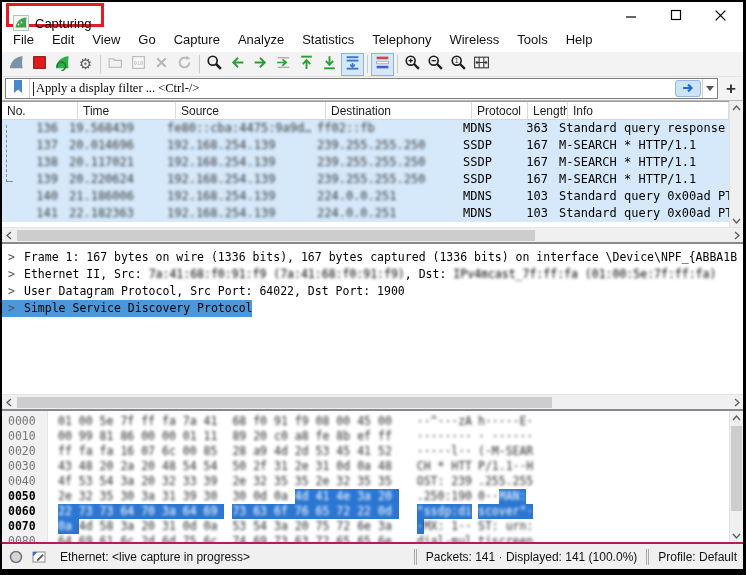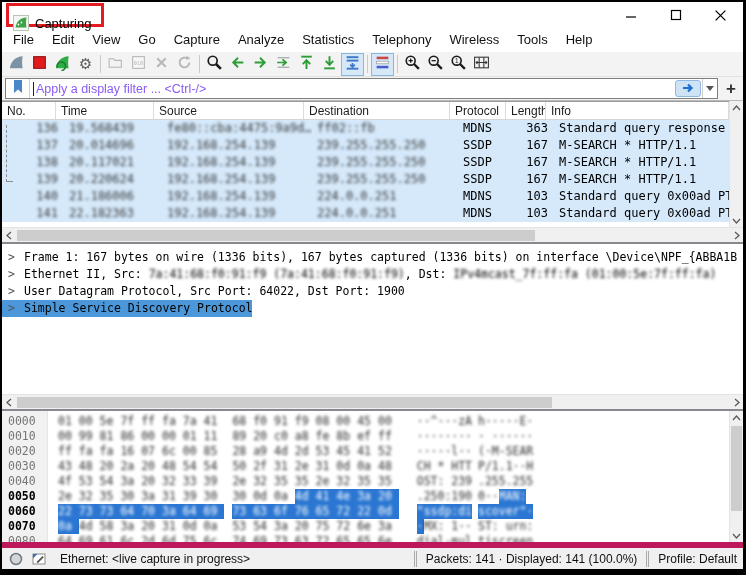--- a/index.html
+++ b/index.html
@@ -25,21 +25,21 @@
   .tbtn{width:23px;height:23px;display:flex;align-items:center;justify-content:center;border:1px solid transparent;flex:none;}
   .tbtn.pressed{background:var(--pressed-bg);border:1px solid #8ab6e0;}
   .tsep{width:1px;height:18px;background:#c9c9c9;margin:0 3px;flex:none;}
   .gearglyph{font-size:15px;color:#5a5a5a;line-height:1;}
 
   
   .filterbar{height:24px;background:#f3f3f3;display:flex;align-items:center;padding:0 3px;gap:4px;flex:none;border-bottom:1px solid #b8b8b8;}
   .filterbox{flex:1;height:21px;background:#fff;border:1px solid #7f7f7f;display:flex;align-items:center;}
   .bkm{width:24px;height:19px;display:flex;align-items:center;justify-content:center;border-right:1px solid #d0d0d0;background:#fdfdfd;}
   .fcaret{width:1px;height:14px;background:#222;margin-left:3px;flex:none;}
-  .fph{flex:1;font-size:12.5px;color:#8b5cf6;padding-left:2px;white-space:nowrap;overflow:hidden;}
+  .fph{flex:1;font-size:12.5px;color:#000000;padding-left:2px;white-space:nowrap;overflow:hidden;font-family:Liberation Serif, serif;}
   .applybtn{width:26px;height:17px;margin-right:1px;background:#cfe3f7;border:1px solid #8fb8e6;border-radius:3px;display:flex;align-items:center;justify-content:center;flex:none;}
   .ddbtn{width:15px;height:19px;display:flex;align-items:center;justify-content:center;border-left:1px solid #d0d0d0;flex:none;}
   .ddtri{width:0;height:0;border-left:4px solid transparent;border-right:4px solid transparent;border-top:5px solid #555;}
   .plusbtn{width:18px;text-align:center;font-size:17px;font-weight:bold;color:#333;line-height:20px;flex:none;}
 
   
   .plwrap{position:relative;flex:none;background:#fff;}
   .plheader{display:flex;height:19px;border-top:1px solid #9c9c9c;border-bottom:1px solid #d5d5d5;background:#fff;font-size:12px;color:#1c1c1c;width:727px;}
   .phc{border-right:1px solid #dcdcdc;padding:2px 0 0 5px;white-space:nowrap;overflow:hidden;flex:none;}
   .plrows{position:relative;width:727px;font-family:"DejaVu Sans Mono",monospace;font-size:12px;}
@@ -80,21 +80,21 @@
   .bytes{margin-left:10px;flex:none;}
   .hb{display:inline-block;width:20.8px;color:#2e2e2e;}
   .hb.g8{margin-left:8px;}
   .hb.hsel{background:var(--hex-sel);color:#fff;}
   .ascii{margin-left:18px;flex:none;}
   .ac{display:inline-block;width:6.92px;color:#2e2e2e;}
   .ac.g8{margin-left:6px;}
   .ac.hsel{background:var(--hex-sel);color:#fff;}
 
   
-  .statusbar{height:27px;border-top:6px solid #be185d;background:#f0f0f0;display:flex;align-items:center;font-size:12px;color:#111;flex:none;padding:0 6px;}
+  .statusbar{height:27px;border-top:2px solid #be185d;background:#f0f0f0;display:flex;align-items:center;font-size:12px;color:#111;flex:none;padding:0 6px;}
   .sico{margin-right:7px;display:flex;align-items:center;}
   .dsep{width:3px;height:16px;border-left:1px solid #ababab;border-right:1px solid #ababab;margin:0 9px;flex:none;}
   .sright{margin-left:auto;display:flex;align-items:center;}
 </style>
 </head>
 <body>
 
 <div id="screen">
   <div id="win">
 
@@ -286,21 +286,21 @@
         </div>
         <div class="ddbtn">
             <span class="ddtri"></span>
           </div>
       </div>
       <div class="plusbtn">+</div>
     </div>
 
     <div class="plwrap">
       <div class="plheader" id="plheader">
-          <div class="phc" style="width: 54px;">No.</div>
+          <div class="phc" style="width: 76px;">No.</div>
           <div class="phc" style="width: 98px;">Time</div>
           <div class="phc" style="width: 150px;">Source</div>
           <div class="phc" style="width: 146px;">Destination</div>
           <div class="phc" style="width: 56px;">Protocol</div>
           <div class="phc" style="width: 40px;">Length</div>
           <div class="phc" style="width: 175px; flex: 1 1 0%;">Info</div>
         </div>
       <div class="plrows" id="plrows">
           <div class="prow">
             <div class="pc r cellblur" style="width: 62px;"><span class="bz">136</span></div>

